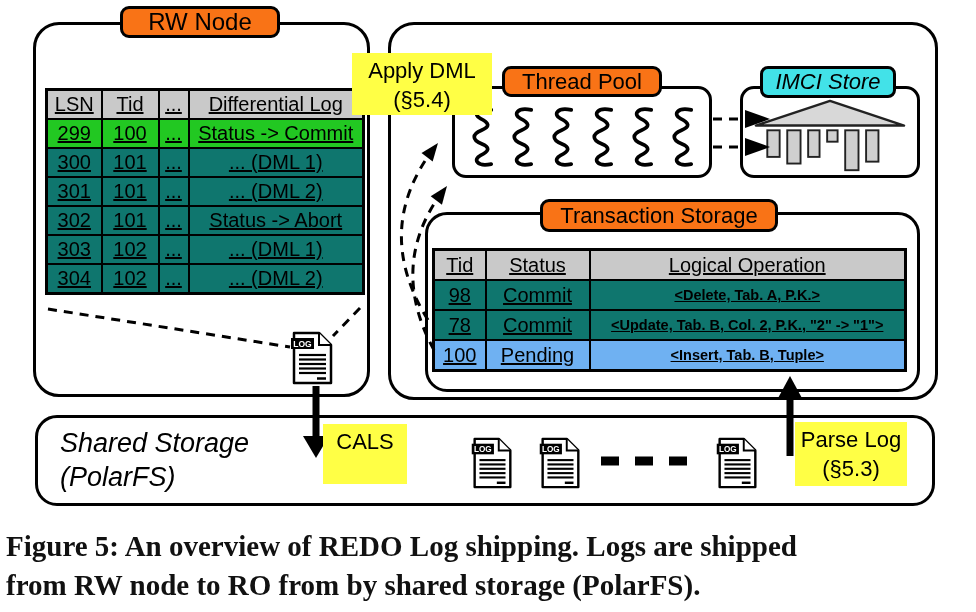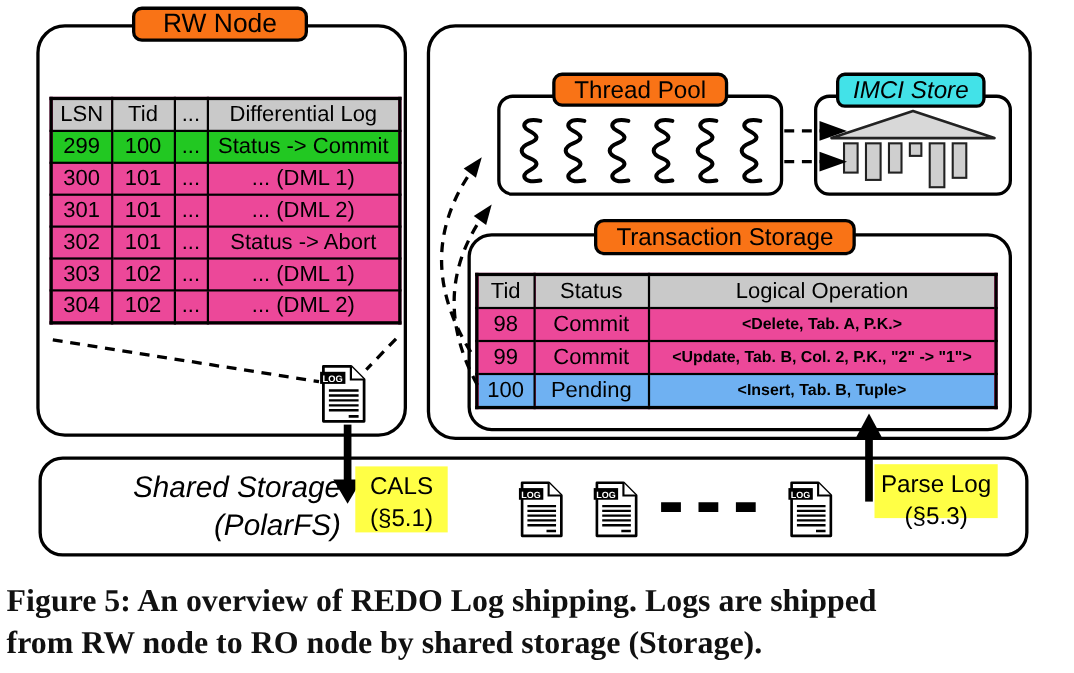--- a/index.html
+++ b/index.html
@@ -4,35 +4,35 @@
 <style>
   html,body{margin:0;padding:0;background:#fff;}
   #fig{position:relative;width:976px;height:612px;background:#fff;overflow:hidden;
        font-family:"Liberation Sans",sans-serif;color:#000;}
   .box{position:absolute;border:3px solid #000;border-radius:26px;background:#fff;z-index:10;box-sizing:border-box;}
   .node-label{position:absolute;border:3px solid #000;border-radius:9px;background:#f97316;z-index:45;
       display:flex;align-items:center;justify-content:center;font-size:24px;box-sizing:border-box;}
   .sub-label{font-size:22px;}
   .yellow{position:absolute;background:#ffff45;z-index:60;text-align:center;
       font-size:22px;line-height:1.32;padding-top:3px;box-sizing:border-box;}
-  table{border-collapse:collapse;position:absolute;z-index:20;background:#ec4899;table-layout:fixed;}
+  table{border-collapse:collapse;position:absolute;z-index:20;background:#0f766e;table-layout:fixed;text-decoration:underline;}
   table{border:3px solid #000;}
   td{border:2px solid #000;text-align:center;font-size:20px;padding:0;overflow:hidden;white-space:nowrap;}
   .rwt td{height:27px;}
   .tbt td{height:28px;}
   tr.hdr td{background:#c9c9c9;}
   tr.green td{background:#22c822;}
   tr.blue td{background:#6fb1f2;}
   .tbt .op{font-weight:bold;font-size:14.5px;}
   #svg-overlay{position:absolute;left:0;top:0;z-index:40;pointer-events:none;}
   .dash{stroke:#000;stroke-width:3;stroke-dasharray:9 7;fill:none;}
   .thick{stroke:#000;stroke-width:7;fill:none;}
   .head{fill:#000;stroke:none;}
   .icon-abs{position:absolute;z-index:60;}
-  .storage-text{position:absolute;z-index:20;font-style:italic;font-size:27px;text-align:right;line-height:1.25;}
+  .storage-text{position:absolute;z-index:20;font-style:italic;font-size:27px;text-align:left;line-height:1.25;}
   .threads{position:absolute;left:452px;top:86px;width:260px;height:92px;z-index:30;
       display:flex;align-items:center;justify-content:center;gap:15px;padding-top:10px;box-sizing:border-box;}
   .caption{position:absolute;left:6px;top:527px;width:966px;z-index:90;
       font-family:"Liberation Serif",serif;font-weight:bold;font-size:29px;line-height:1.36;color:#111;}
   .watermark{position:absolute;left:684px;top:551px;z-index:95;font-size:26px;
       color:rgba(158,158,158,0.75);letter-spacing:2px;font-family:"Liberation Sans",sans-serif;}
   .cyan-label{background:#42e2e8;font-style:italic;}
 </style>
 </head>
 <body>
@@ -124,21 +124,21 @@
       <td>Tid</td>
       <td>Status</td>
       <td>Logical Operation</td>
     </tr>
     <tr>
       <td>98</td>
       <td>Commit</td>
       <td class="op">&lt;Delete, Tab. A, P.K.&gt;</td>
     </tr>
     <tr>
-      <td>99</td>
+      <td>78</td>
       <td>Commit</td>
       <td class="op">&lt;Update, Tab. B, Col. 2, P.K., "2" -&gt; "1"&gt;</td>
     </tr>
     <tr class="blue">
       <td>100</td>
       <td>Pending</td>
       <td class="op">&lt;Insert, Tab. B, Tuple&gt;</td>
     </tr>
   </tbody>
     </table>
@@ -191,25 +191,28 @@
     <polygon class="head" points="0,0 -18,7 -18,-7" transform="translate(447,186) rotate(-53.6)"></polygon>
 
     <line class="dash" x1="713" y1="119" x2="746" y2="119" stroke-dasharray="8 7"></line>
     <polygon class="head" points="770,119 745,110 745,128"></polygon>
     <line class="dash" x1="713" y1="147" x2="746" y2="147" stroke-dasharray="8 7"></line>
     <polygon class="head" points="770,147 745,138 745,156"></polygon>
 
     <line x1="601" y1="461" x2="703" y2="461" stroke="#000" stroke-width="9" stroke-dasharray="18 16"></line>
   </svg>
 
+  <div class="yellow" style="left:352px;top:53px;width:140px;height:62px;">
+    <div>Apply DML</div>
+    <div>(§5.4)</div>
+  </div>
   <div class="yellow" style="left:323px;top:424px;width:84px;height:60px;">
     <div>CALS</div>
-    <div>(§5.1)</div>
-  </div>
-  <div class="yellow" style="left:795px;top:422px;width:112px;height:49px;">
+  </div>
+  <div class="yellow" style="left:795px;top:422px;width:112px;height:64px;">
     <div>Parse Log</div>
     <div>(§5.3)</div>
   </div>
 
   <div class="storage-text" style="left:60px;top:427px;width:250px;">
     <div>Shared Storage</div>
     <div>(PolarFS)</div>
   </div>
 
   <svg class="icon-abs" style="left:290px;top:330px;" width="44" height="56" viewBox="0 0 44 56">
@@ -267,16 +270,16 @@
         <line x1="9" y1="29.5" x2="36" y2="29.5"></line>
       <line x1="9" y1="34" x2="36" y2="34"></line>
         <line x1="9" y1="38.5" x2="36" y2="38.5"></line>
       <line x1="9" y1="43" x2="36" y2="43"></line>
     </g>
     <line x1="27" y1="48.5" x2="36" y2="48.5" stroke="#000" stroke-width="2.5"></line>
   </svg>
 
   <div class="caption">
     <div>Figure 5: An overview of REDO Log shipping. Logs are shipped</div>
-    <div>from RW node to RO node by shared storage (Storage).</div>
+    <div>from RW node to RO from by shared storage (PolarFS).</div>
   </div>
 
 </div>
 
 </body></html>

